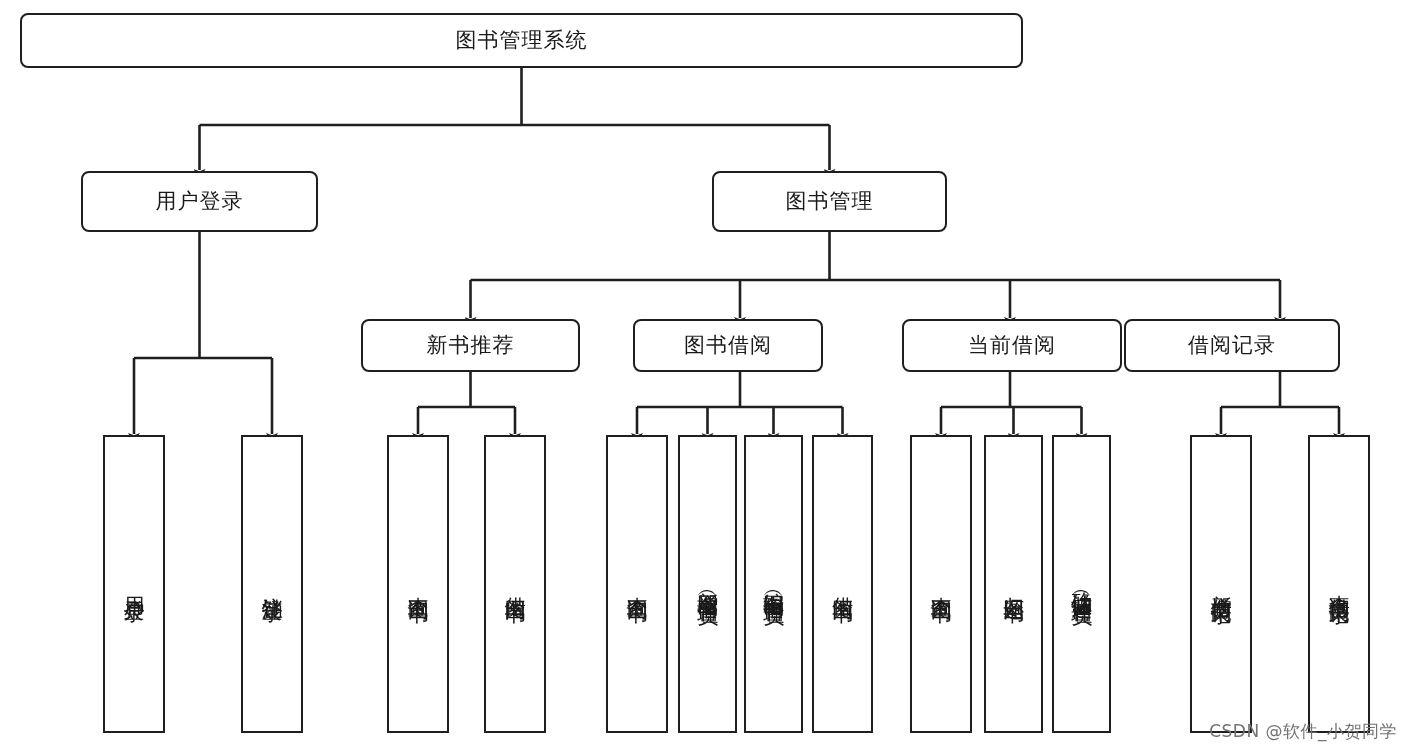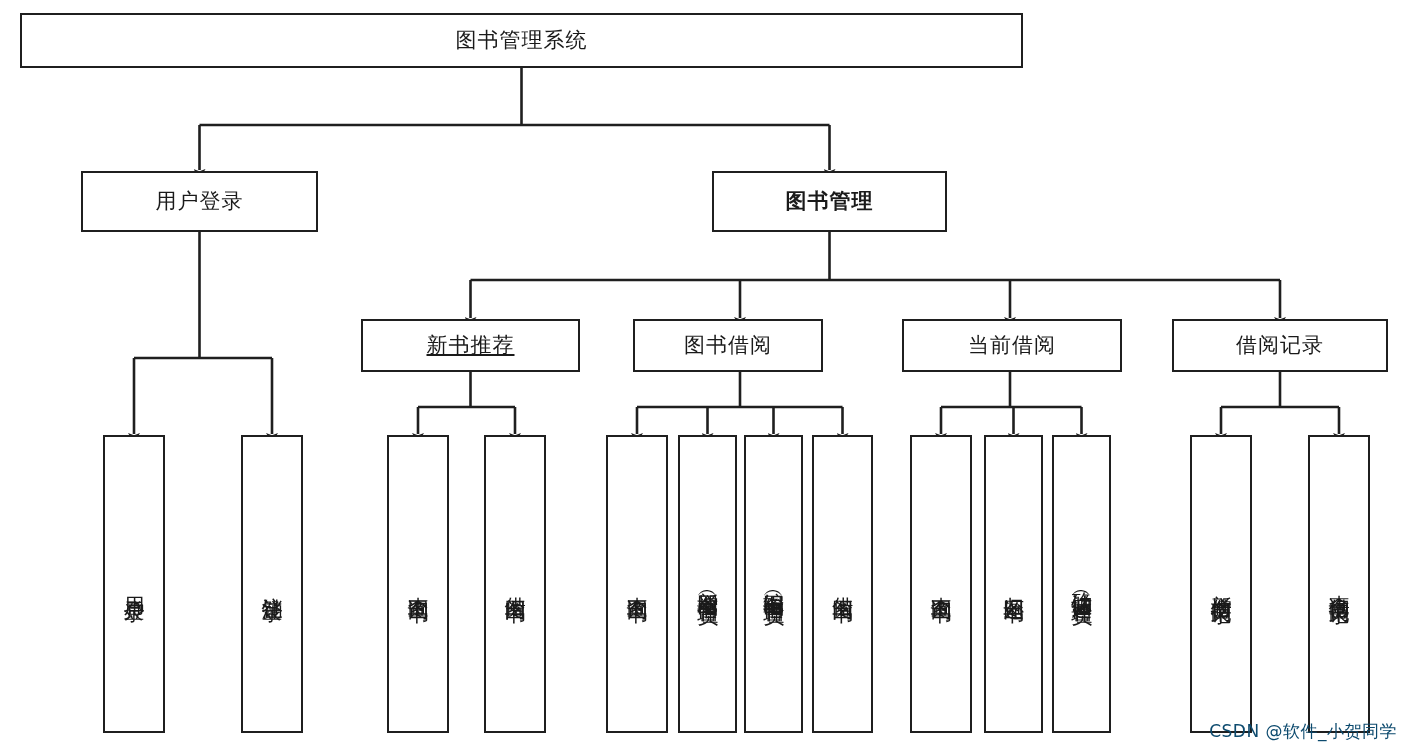--- a/index.html
+++ b/index.html
@@ -35,20 +35,21 @@
     display: flex;
     align-items: center;
     justify-content: center;
     text-align: center;
     z-index: 2;
   }
   .node.horiz {
     font-size: 21px;
     line-height: 1.2;
     letter-spacing: 1px;
+    border-radius: 8px;
   }
   .node.vert {
     writing-mode: vertical-rl;
     text-orientation: upright;
     font-size: 21px;
     line-height: 1.25;
     letter-spacing: 2px;
     padding: 6px 0;
     align-items: center;
     justify-content: center;
@@ -57,21 +58,21 @@
     writing-mode: vertical-rl;
     text-orientation: upright;
     display: block;
     white-space: normal;
   }
   .watermark {
     position: absolute;
     right: 8px;
     bottom: 4px;
     font-size: 17px;
-    color: #0c4a6e;
+    color: #737373;
     letter-spacing: 0.5px;
     z-index: 5;
     white-space: nowrap;
     font-family: "DejaVu Sans", "Liberation Sans", sans-serif;
   }
 </style>
 </head>
 <body>
 
 <div id="canvas">
@@ -118,33 +119,33 @@
       </g>
   </svg>
 
   <div id="nodes">
       <div class="node horiz" style="left: 20px; top: 13px; width: 1003px; height: 55px;">
         <span>图书管理系统</span>
       </div>
       <div class="node horiz" style="left: 81px; top: 171px; width: 237px; height: 61px;">
         <span>用户登录</span>
       </div>
-      <div class="node horiz" style="left: 712px; top: 171px; width: 235px; height: 61px; font-weight: bold;">
+      <div class="node horiz" style="left: 712px; top: 171px; width: 235px; height: 61px;">
         <span>图书管理</span>
       </div>
-      <div class="node horiz" style="left: 361px; top: 319px; width: 219px; height: 53px; text-decoration: underline;">
+      <div class="node horiz" style="left: 361px; top: 319px; width: 219px; height: 53px;">
         <span>新书推荐</span>
       </div>
       <div class="node horiz" style="left: 633px; top: 319px; width: 190px; height: 53px;">
         <span>图书借阅</span>
       </div>
       <div class="node horiz" style="left: 902px; top: 319px; width: 220px; height: 53px;">
         <span>当前借阅</span>
       </div>
-      <div class="node horiz" style="left: 1172px; top: 319px; width: 216px; height: 53px;">
+      <div class="node horiz" style="left: 1124px; top: 319px; width: 216px; height: 53px;">
         <span>借阅记录</span>
       </div>
       <div class="node vert" style="left: 103px; top: 435px; width: 62px; height: 298px;">
         <span class="vtext">用户登录</span>
       </div>
       <div class="node vert" style="left: 241px; top: 435px; width: 62px; height: 298px;">
         <span class="vtext">注销登录</span>
       </div>
       <div class="node vert" style="left: 387px; top: 435px; width: 62px; height: 298px;">
         <span class="vtext">查询图书</span>

